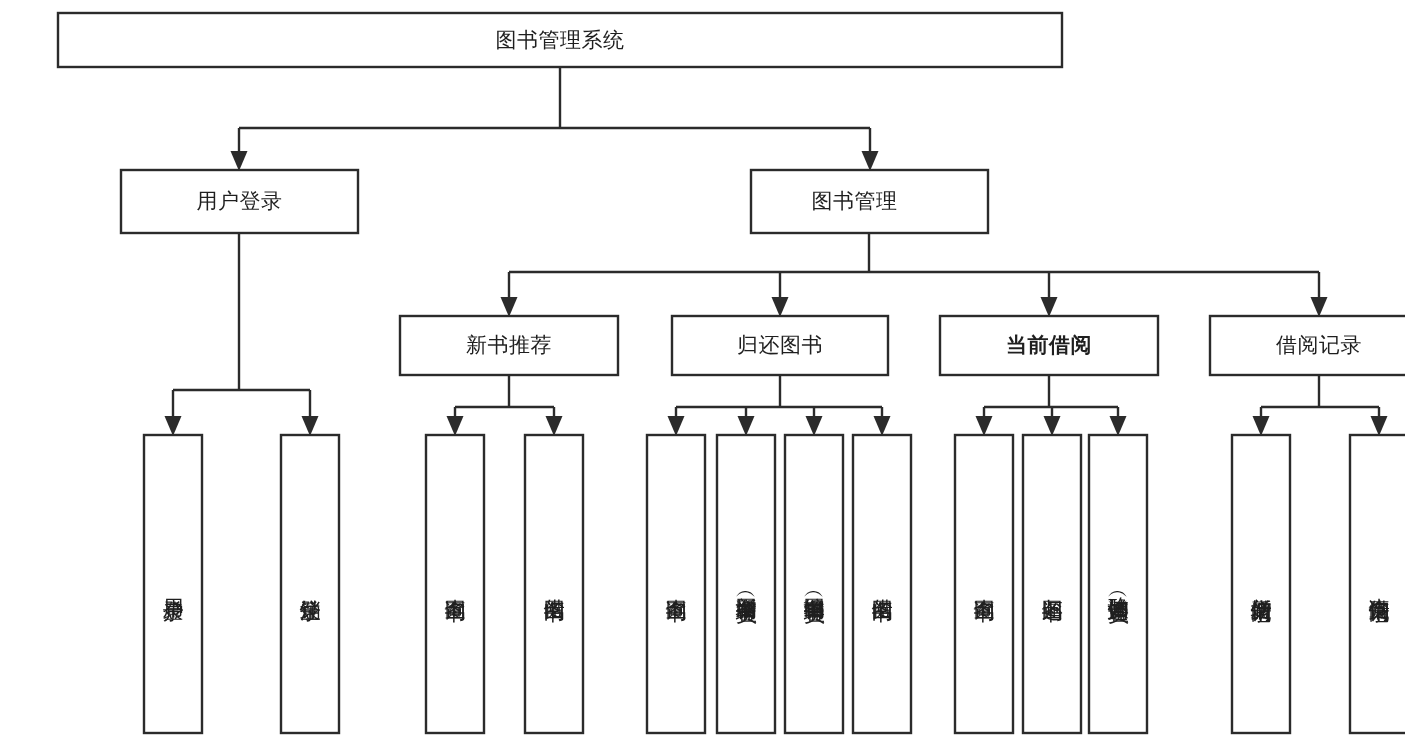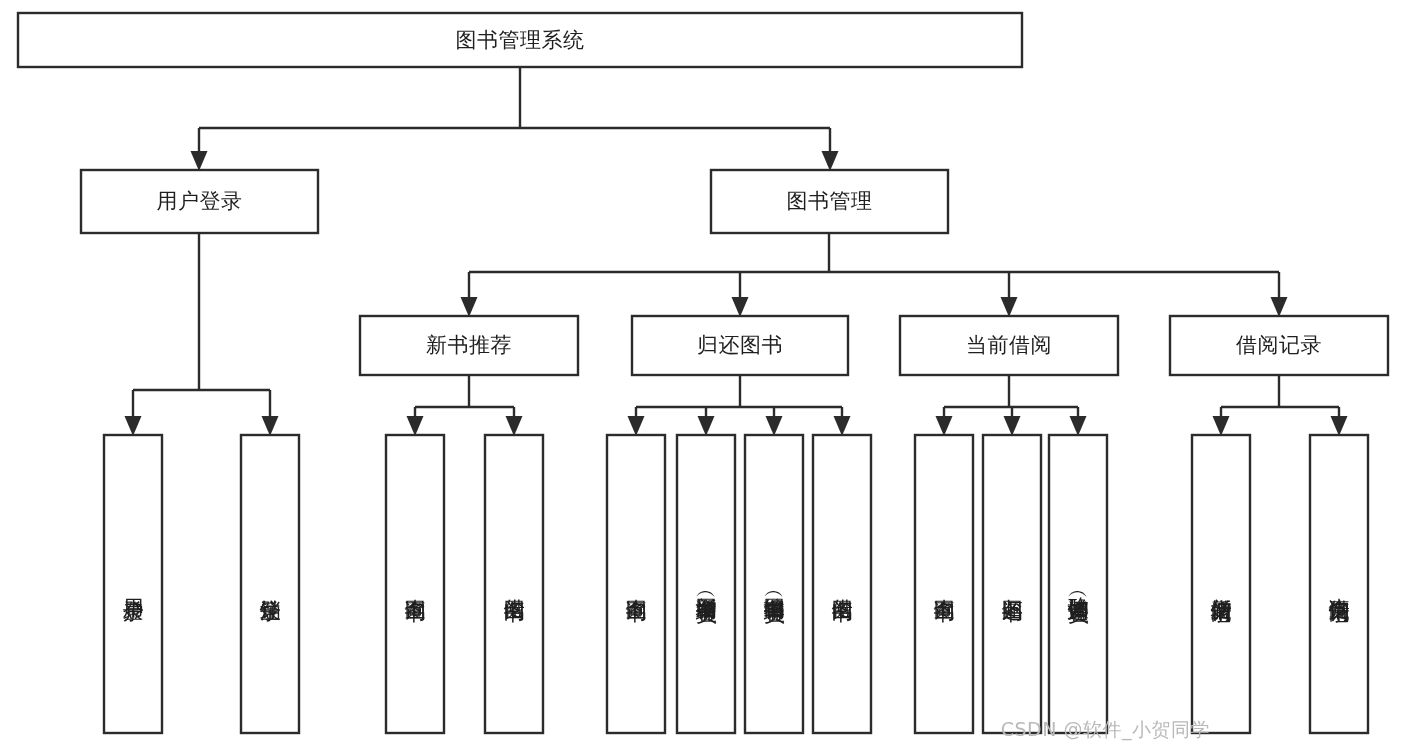--- a/index.html
+++ b/index.html
@@ -12,20 +12,21 @@
     width: 1405px;
     height: 747px;
     overflow: hidden;
     font-family: "DejaVu Sans", "Liberation Sans", sans-serif;
   }
   #diagram-root {
     position: relative;
     width: 1220px;
     height: 747px;
     background: #ffffff;
+    margin-left: 40px;
   }
   svg.diagram-canvas {
     position: absolute;
     left: 0;
     top: 0;
     width: 1405px;
     height: 747px;
   }
   .box-rect {
     fill: #ffffff;
@@ -162,34 +163,33 @@
         <rect x="983" y="435" width="58" height="298" class="box-rect"></rect>
         <rect x="1049" y="435" width="58" height="298" class="box-rect"></rect>
         <rect x="1192" y="435" width="58" height="298" class="box-rect"></rect>
         <rect x="1310" y="435" width="58" height="298" class="box-rect"></rect>
       </g>
   </svg>
 
   <div id="label-layer">
       <div class="node-label-h" style="left: 18px; top: 13px; width: 1004px; height: 54px;">图书管理系统</div>
       <div class="node-label-h" style="left: 81px; top: 170px; width: 237px; height: 63px;">用户登录</div>
-      <div class="node-label-h" style="left: 711px; top: 170px; width: 237px; height: 63px;">图书管理</div>
+      <div class="node-label-h" style="left: 696px; top: 170px; width: 237px; height: 63px;">图书管理</div>
       <div class="node-label-h" style="left: 360px; top: 316px; width: 218px; height: 59px; text-align: right;">新书推荐</div>
       <div class="node-label-h" style="left: 632px; top: 316px; width: 216px; height: 59px;">归还图书</div>
-      <div class="node-label-h" style="left: 900px; top: 316px; width: 218px; height: 59px;">当前借阅</div>
+      <div class="node-label-h" style="left: 900px; top: 316px; width: 218px; height: 59px; font-weight: bold;">当前借阅</div>
       <div class="node-label-h" style="left: 1170px; top: 316px; width: 218px; height: 59px;">借阅记录</div>
       <div class="node-label-v" style="left: 104px; top: 435px; width: 58px; height: 298px;">用户登录</div>
       <div class="node-label-v" style="left: 241px; top: 435px; width: 58px; height: 298px;">注销登录</div>
       <div class="node-label-v" style="left: 386px; top: 435px; width: 58px; height: 298px;">查询图书</div>
       <div class="node-label-v" style="left: 485px; top: 435px; width: 58px; height: 298px;">借阅图书</div>
       <div class="node-label-v" style="left: 607px; top: 435px; width: 58px; height: 298px;">查询图书</div>
       <div class="node-label-v" style="left: 677px; top: 435px; width: 58px; height: 298px;">新增图书（管理员）</div>
       <div class="node-label-v" style="left: 745px; top: 435px; width: 58px; height: 298px;">编辑图书（管理员）</div>
       <div class="node-label-v" style="left: 813px; top: 435px; width: 58px; height: 298px;">借阅图书</div>
       <div class="node-label-v" style="left: 915px; top: 435px; width: 58px; height: 298px;">查询图书</div>
       <div class="node-label-v" style="left: 983px; top: 435px; width: 58px; height: 298px;">归还图书</div>
       <div class="node-label-v" style="left: 1049px; top: 435px; width: 58px; height: 298px;">确认归还（管理员）</div>
       <div class="node-label-v" style="left: 1192px; top: 435px; width: 58px; height: 298px;">新增借阅记录</div>
       <div class="node-label-v" style="left: 1310px; top: 435px; width: 58px; height: 298px;">查询借阅记录</div>
     </div>
 
-  <div class="watermark">CSDN @软件_小贺同学</div>
 </div>
 
 </body></html>

